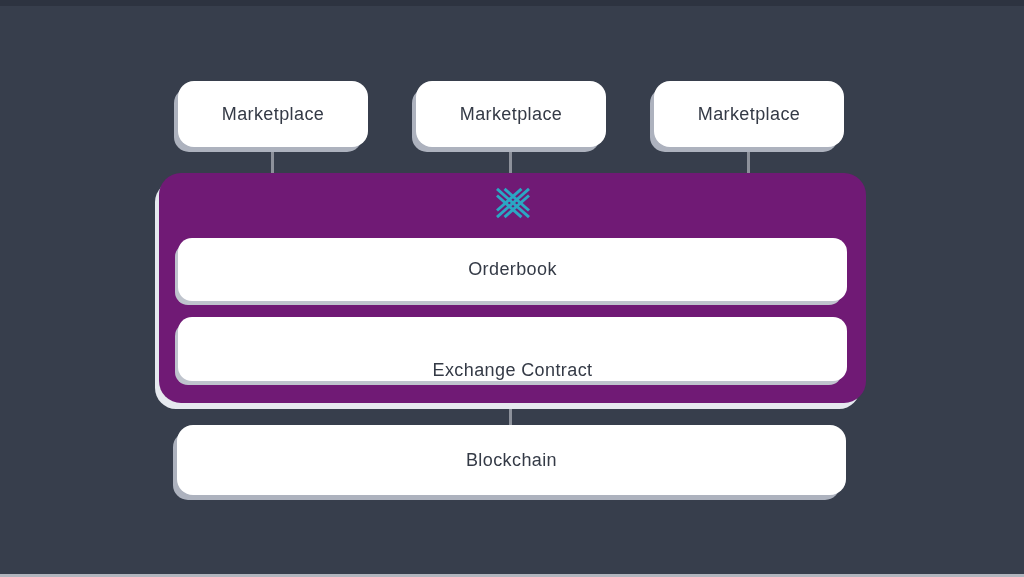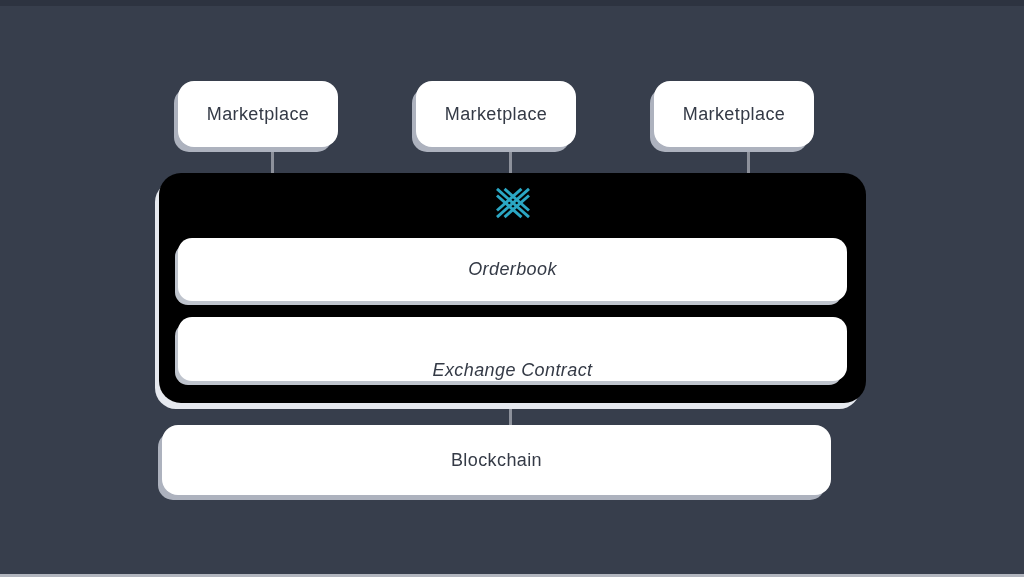--- a/index.html
+++ b/index.html
@@ -23,62 +23,61 @@
     background:#ffffff;
     border-radius:16px;
     display:flex;align-items:center;justify-content:center;
     box-shadow:-5px 6px 0 -1px #adb2be;
   }
   .node-label{
     color:#343a46;
     font-size:18px;
     letter-spacing:0.4px;
   }
-  .marketplace{width:160px;height:66px;top:81px;}
+  .marketplace{width:190px;height:66px;top:81px;}
   .mp-1{left:178px;}
   .mp-2{left:416px;}
   .mp-3{left:654px;}
   .connector{
     position:absolute;
     width:3px;
     background:#8d919b;
   }
   .conn-mp{top:145px;height:32px;}
   .conn-1{left:271px;}
   .conn-2{left:509px;}
   .conn-3{left:747px;}
   .conn-bc{left:509px;top:399px;height:30px;}
   .protocol-container{
     position:absolute;
     left:159px;top:173px;
     width:707px;height:230px;
-    background:#000000;
+    background:#701a75;
     border-radius:22px;
     box-shadow:-5px 7px 0 -1px #e6e9ef;
-    font-style:italic;
   }
   .protocol-logo{
     position:absolute;
     left:50%;top:14px;
     transform:translateX(-50%);
     width:38px;height:32px;
     display:flex;align-items:center;justify-content:center;
   }
   .inner-node{
     position:absolute;
     left:19px;width:669px;
     background:#ffffff;
     border-radius:14px;
     display:flex;align-items:center;justify-content:center;
     box-shadow:-4px 5px 0 -1px #bfc4cd;
   }
   .orderbook{top:65px;height:63px;}
   .exchange{top:144px;height:64px;align-items:flex-end;}
   .blockchain{
-    left:162px;top:425px;
+    left:177px;top:425px;
     width:669px;height:70px;
   }
 </style>
 </head>
 <body>
 
 <div class="stage">
 
   <div class="edge-strip-top"></div>
 

